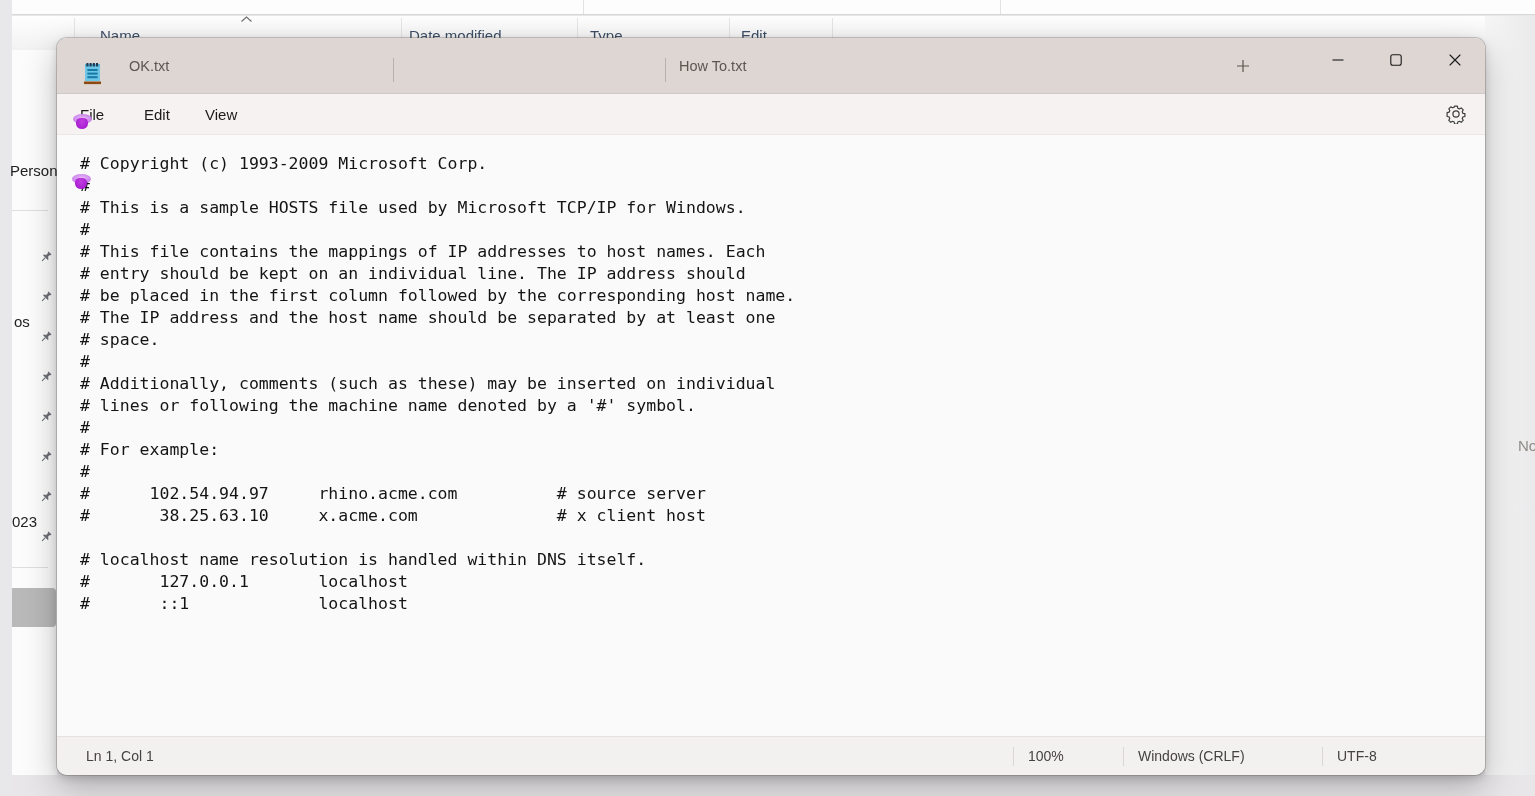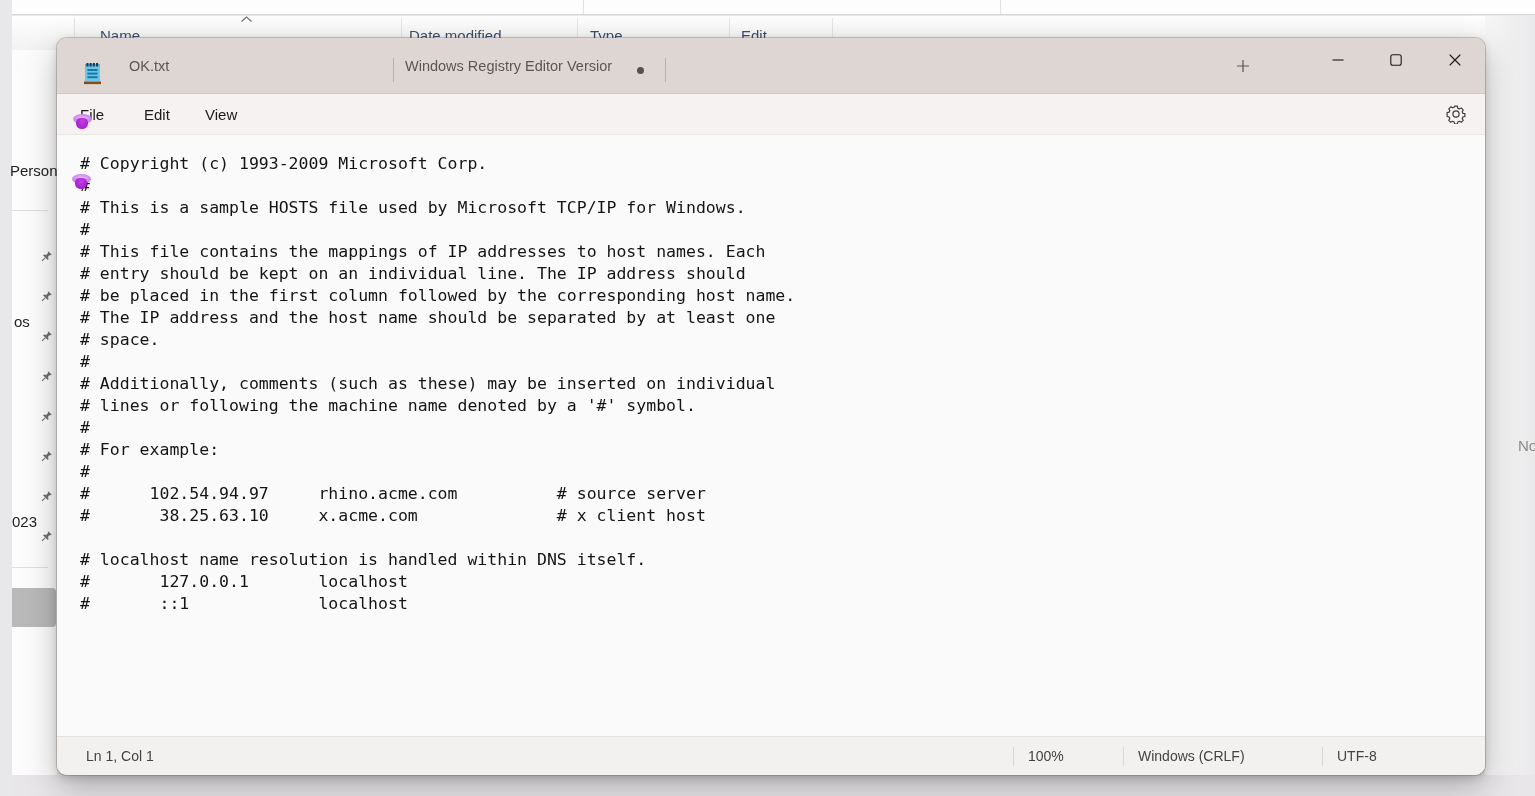--- a/index.html
+++ b/index.html
@@ -184,26 +184,25 @@
             <rect x="3.4" y="7" width="10.2" height="2" fill="#1779a5"></rect>
             <rect x="3.4" y="10.6" width="10.2" height="2" fill="#1779a5"></rect>
             <rect x="3.4" y="14.2" width="10.2" height="2" fill="#1779a5"></rect>
             <rect x="0" y="19.5" width="17" height="2.6" fill="#8a4a12"></rect>
           </svg>
         </span>
         <span class="tab-label" style="left:72px;">OK.txt</span>
       </div>
       <div class="tab-sep" style="left:336px;"></div>
 
-      <div class="tab" style="left:337px; width:271px;">
-        <span class="tab-label" style="left:11px;">Windows Registry Editor Versior</span>
-        <span class="mod-dot" style="left:243px;"></span>
-      </div>
       <div class="tab-sep" style="left:608px;"></div>
 
+      <div class="tab" style="left:609px; width:276px;">
+        <span class="tab-label" style="left:13px;">How To.txt</span>
+      </div>
 
 
       <div class="newtab">
         <svg width="14" height="14" viewBox="0 0 14 14">
             <path d="M7 1 V13 M1 7 H13" stroke="#5a554f" stroke-width="1.2"></path>
           </svg>
       </div>
 
       <div class="winctl" style="left:1258px;">
         <svg width="12" height="12" viewBox="0 0 12 12">

